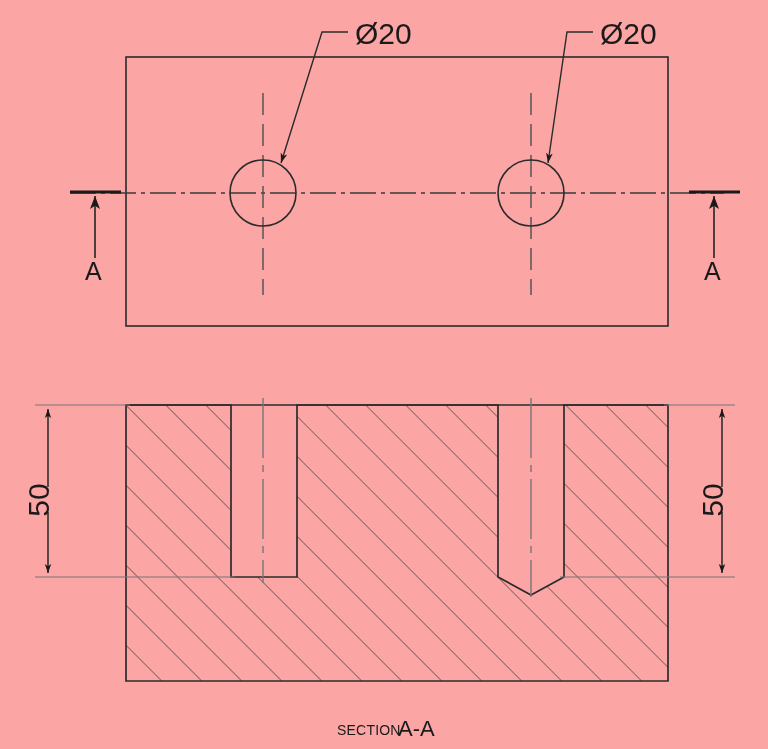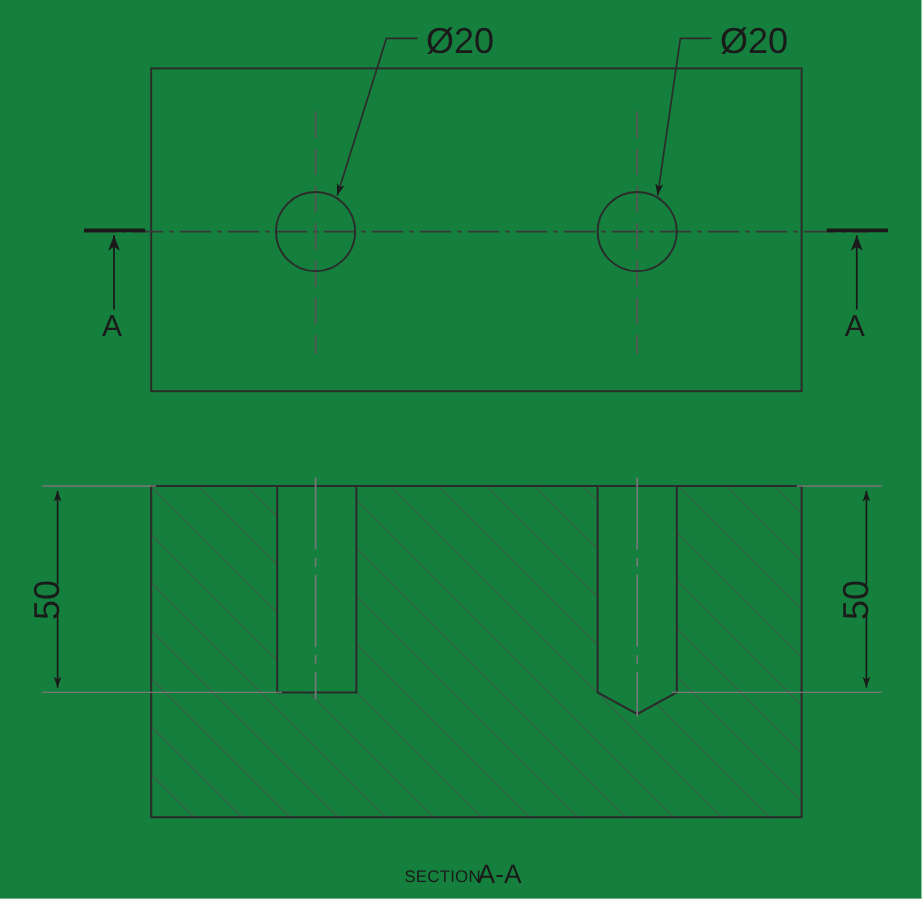--- a/index.html
+++ b/index.html
@@ -10,21 +10,21 @@
   body {
     width: 768px;
     height: 749px;
     font-family: "Liberation Sans", sans-serif;
     overflow: hidden;
   }
   #drawing-root {
     position: relative;
     width: 768px;
     height: 749px;
-    background: #15803d;
+    background: #fca5a5;
     text-align: center;
   }
   svg#cad {
     display: block;
     width: 768px;
     height: 749px;
   }
   .txt-dia {
     font-family: "Liberation Sans", sans-serif;
     font-size: 30px;

